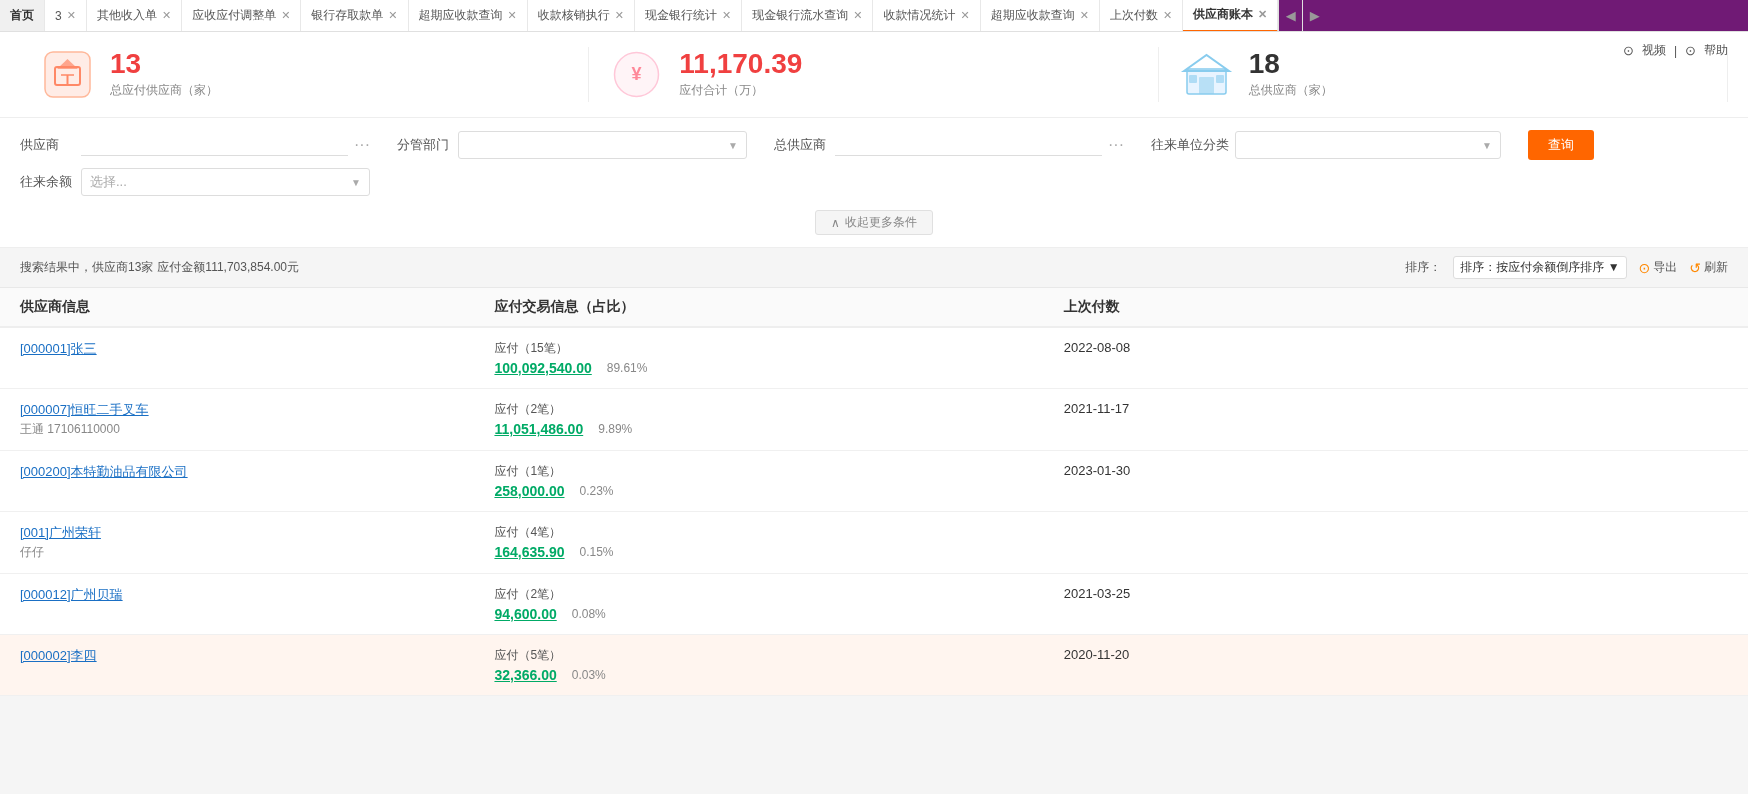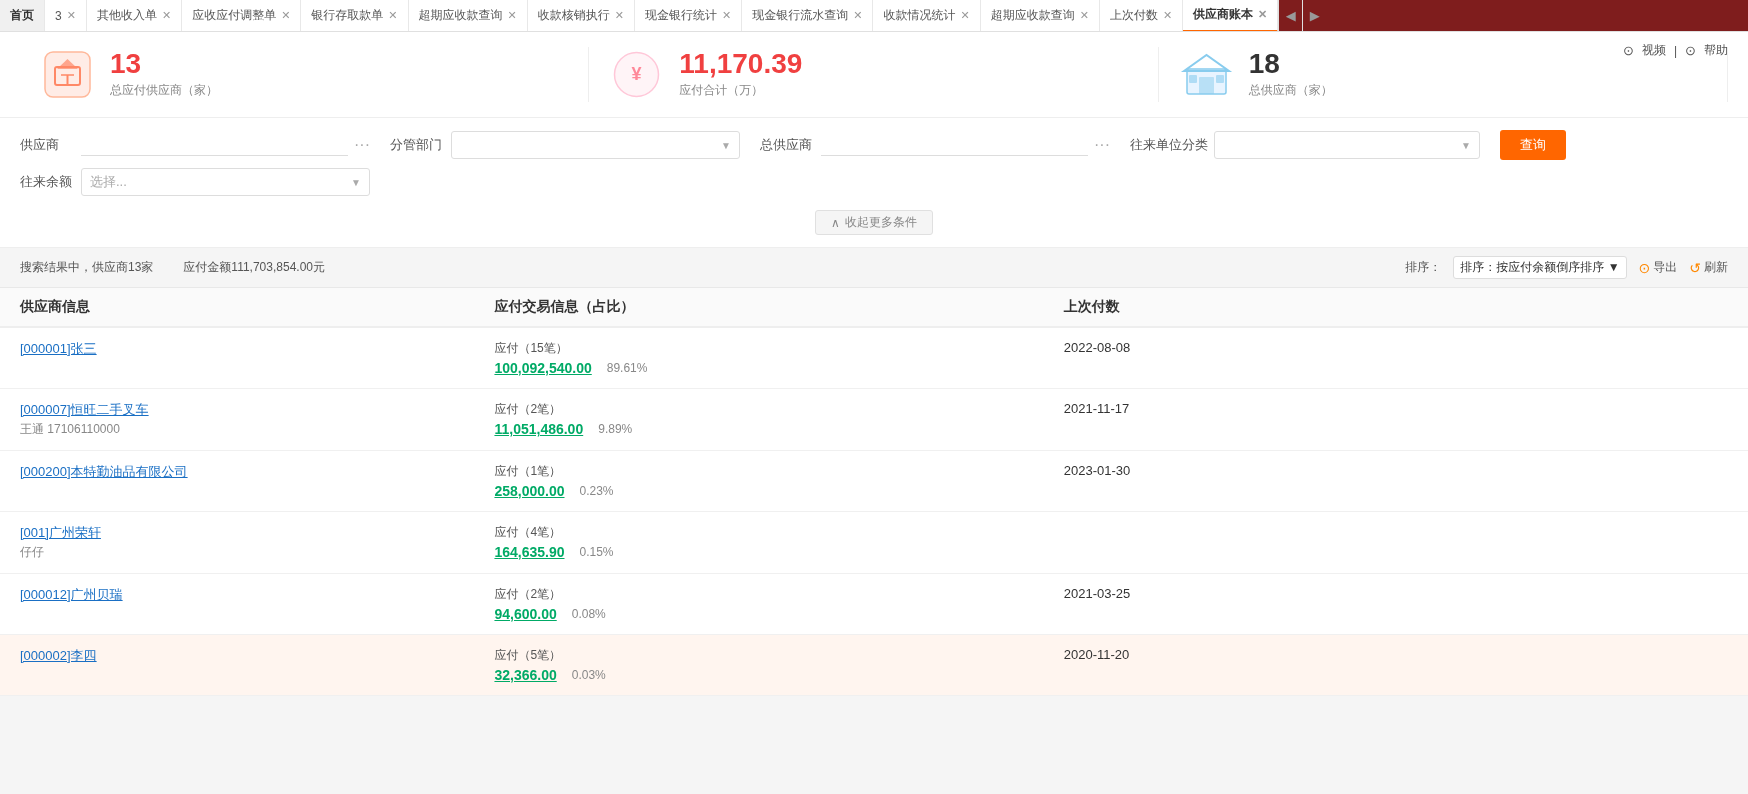--- a/index.html
+++ b/index.html
@@ -1,20 +1,20 @@
 <!DOCTYPE html>
 <html><head>
   <meta charset="utf-8">
   <style>
     * { box-sizing: border-box; margin: 0; padding: 0; }
     body { font-family: 'Microsoft YaHei', Arial, sans-serif; font-size: 13px; background: #f5f5f5; color: #333; overflow-x: hidden; }
 
     
     .top-nav {
-      background: #7f1d1d;
+      background: #701a75;
       border-bottom: 1px solid #e0e0e0;
       display: flex;
       align-items: center;
       height: 32px;
       padding: 0;
       overflow: hidden;
     }
     .nav-tab {
       display: flex;
       align-items: center;
@@ -104,21 +104,21 @@
 
     
     .filter-section {
       background: #fff;
       padding: 12px 20px;
       border-bottom: 1px solid #eee;
     }
     .filter-row {
       display: flex;
       align-items: center;
-      gap: 20px;
+      gap: 27px;
       margin-bottom: 8px;
     }
     .filter-row:last-child { margin-bottom: 0; }
     .filter-item {
       display: flex;
       align-items: center;
       gap: 6px;
       flex: 1;
       max-width: 350px;
     }
@@ -186,21 +186,21 @@
     .result-bar {
       background: #f5f5f5;
       padding: 8px 20px;
       display: flex;
       align-items: center;
       justify-content: space-between;
       border-bottom: 1px solid #e8e8e8;
       font-size: 12px;
       color: #555;
     }
-    .result-bar-left { display: flex; gap: 30px; }
+    .result-bar-left { display: flex; gap: 4px; }
     .result-bar-right { display: flex; align-items: center; gap: 12px; }
     .sort-label { color: #555; }
     .sort-select {
       border: 1px solid #ddd;
       background: #fff;
       padding: 2px 6px;
       border-radius: 3px;
       font-size: 12px;
       color: #333;
       cursor: pointer;

